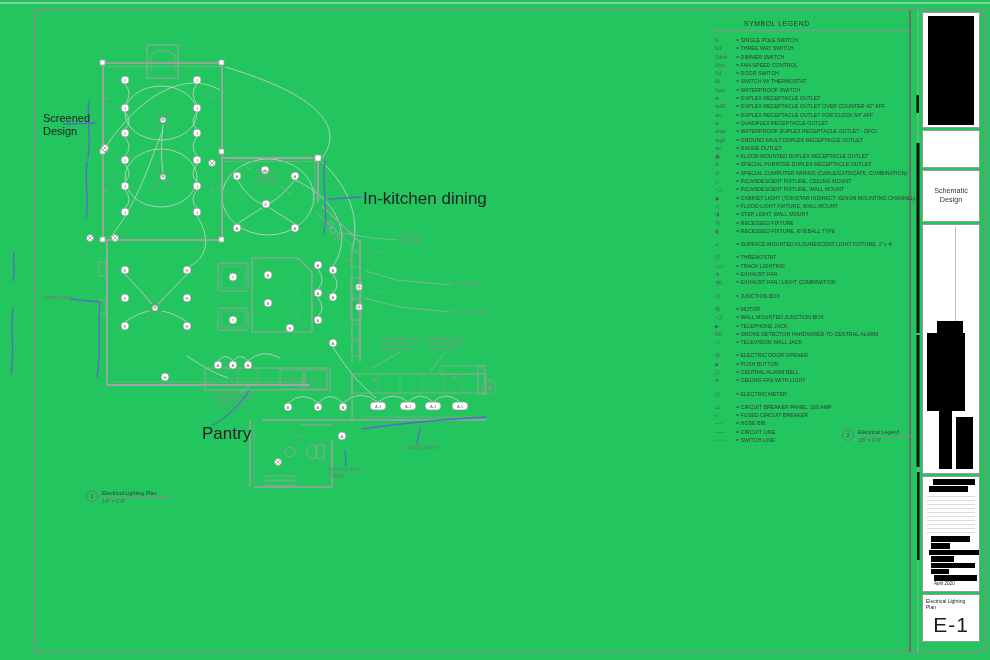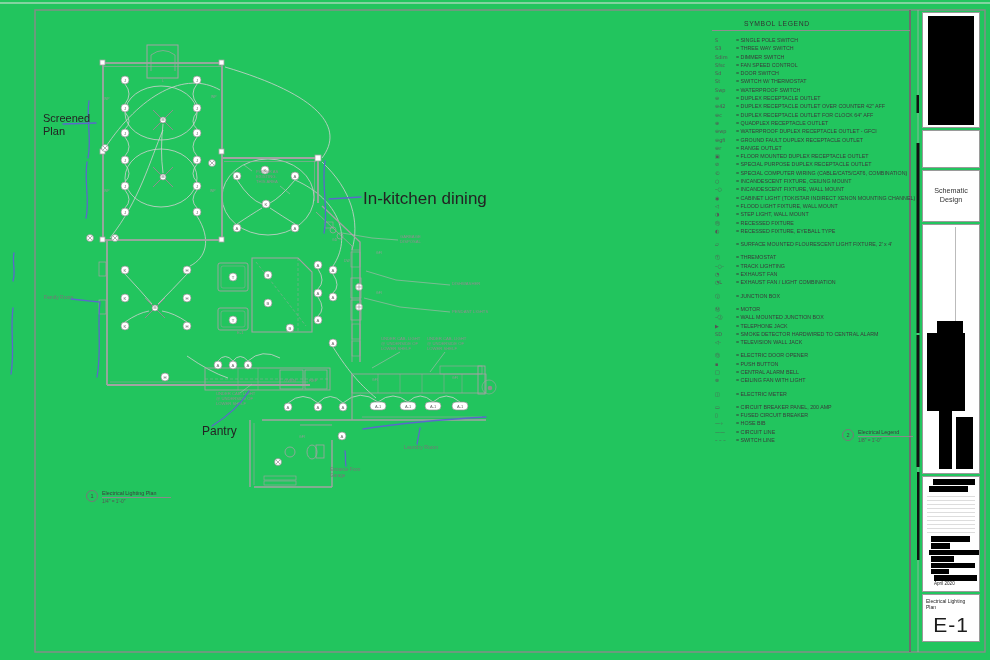--- a/index.html
+++ b/index.html
@@ -476,23 +476,23 @@
       <path d="M329,199 L361,197"></path>
       <path d="M325,161 C321,185 329,210 324,233"></path>
       <path d="M249,391 C241,404 228,416 212,426"></path>
       <path d="M363,429 C395,424 430,420 486,417"></path>
       <path d="M420,428 C419,434 418,439 417,444"></path>
       <path d="M345,451 C346,457 345,462 346,466"></path>
     </g>
   </svg>
 
   <div class="hand" style="left:43px;top:112px;font-size:11px;">Screened</div>
-  <div class="hand" style="left:43px;top:125px;font-size:11px;">Plan</div>
+  <div class="hand" style="left:43px;top:125px;font-size:11px;">Design</div>
   <div class="hand" style="left:363px;top:189px;font-size:17px;">In-kitchen dining</div>
-  <div class="hand" style="left:202px;top:424px;font-size:12px;">Pantry</div>
+  <div class="hand" style="left:202px;top:424px;font-size:17px;">Pantry</div>
 
   <div id="legend">
     <div id="legend-title">SYMBOL LEGEND</div>
     <hr id="legend-rule">
     <div id="legend-rows">
 
         <div class="lrow">
           <span class="lsym">S</span>
           <span class="llbl">= SINGLE POLE SWITCH</span>
         </div>

